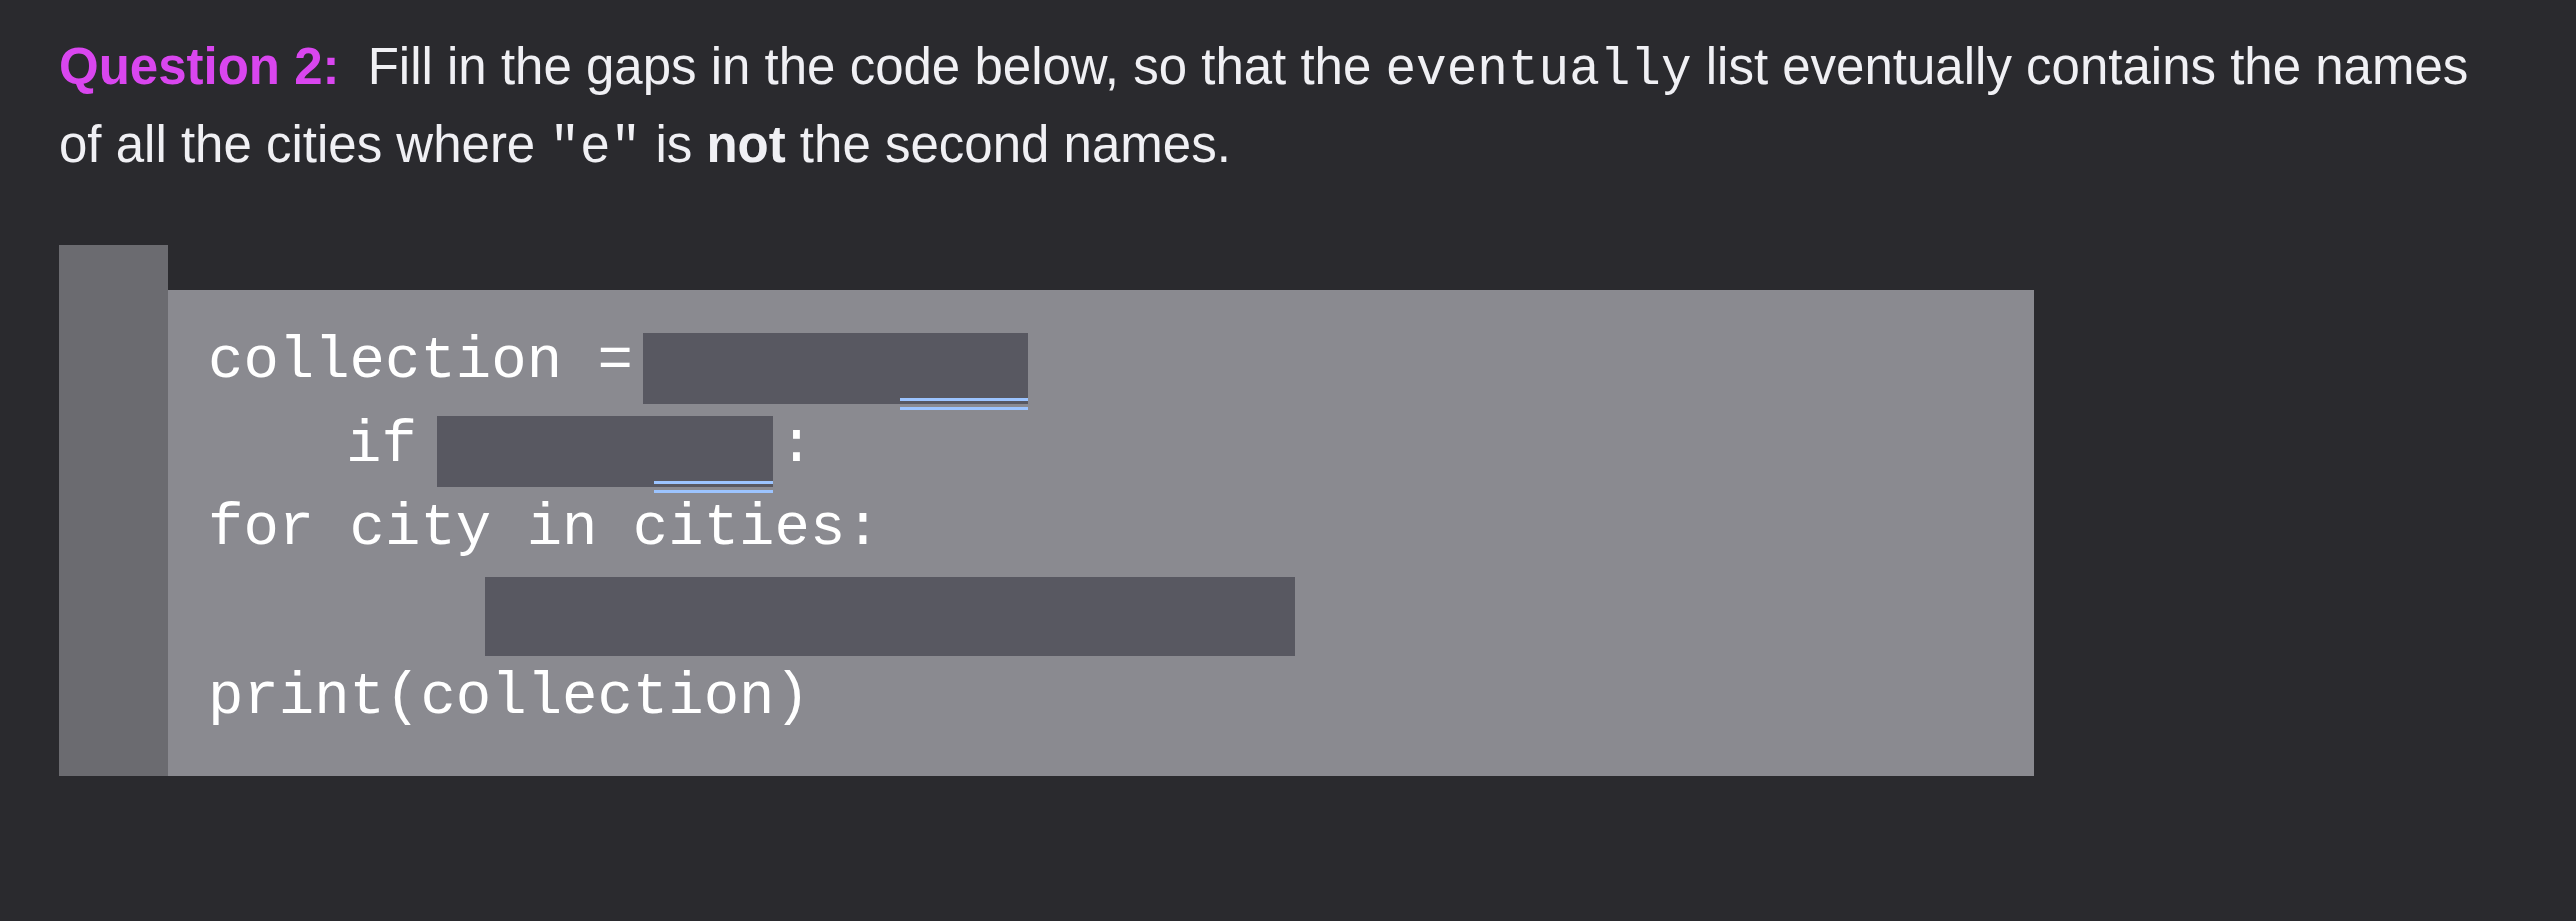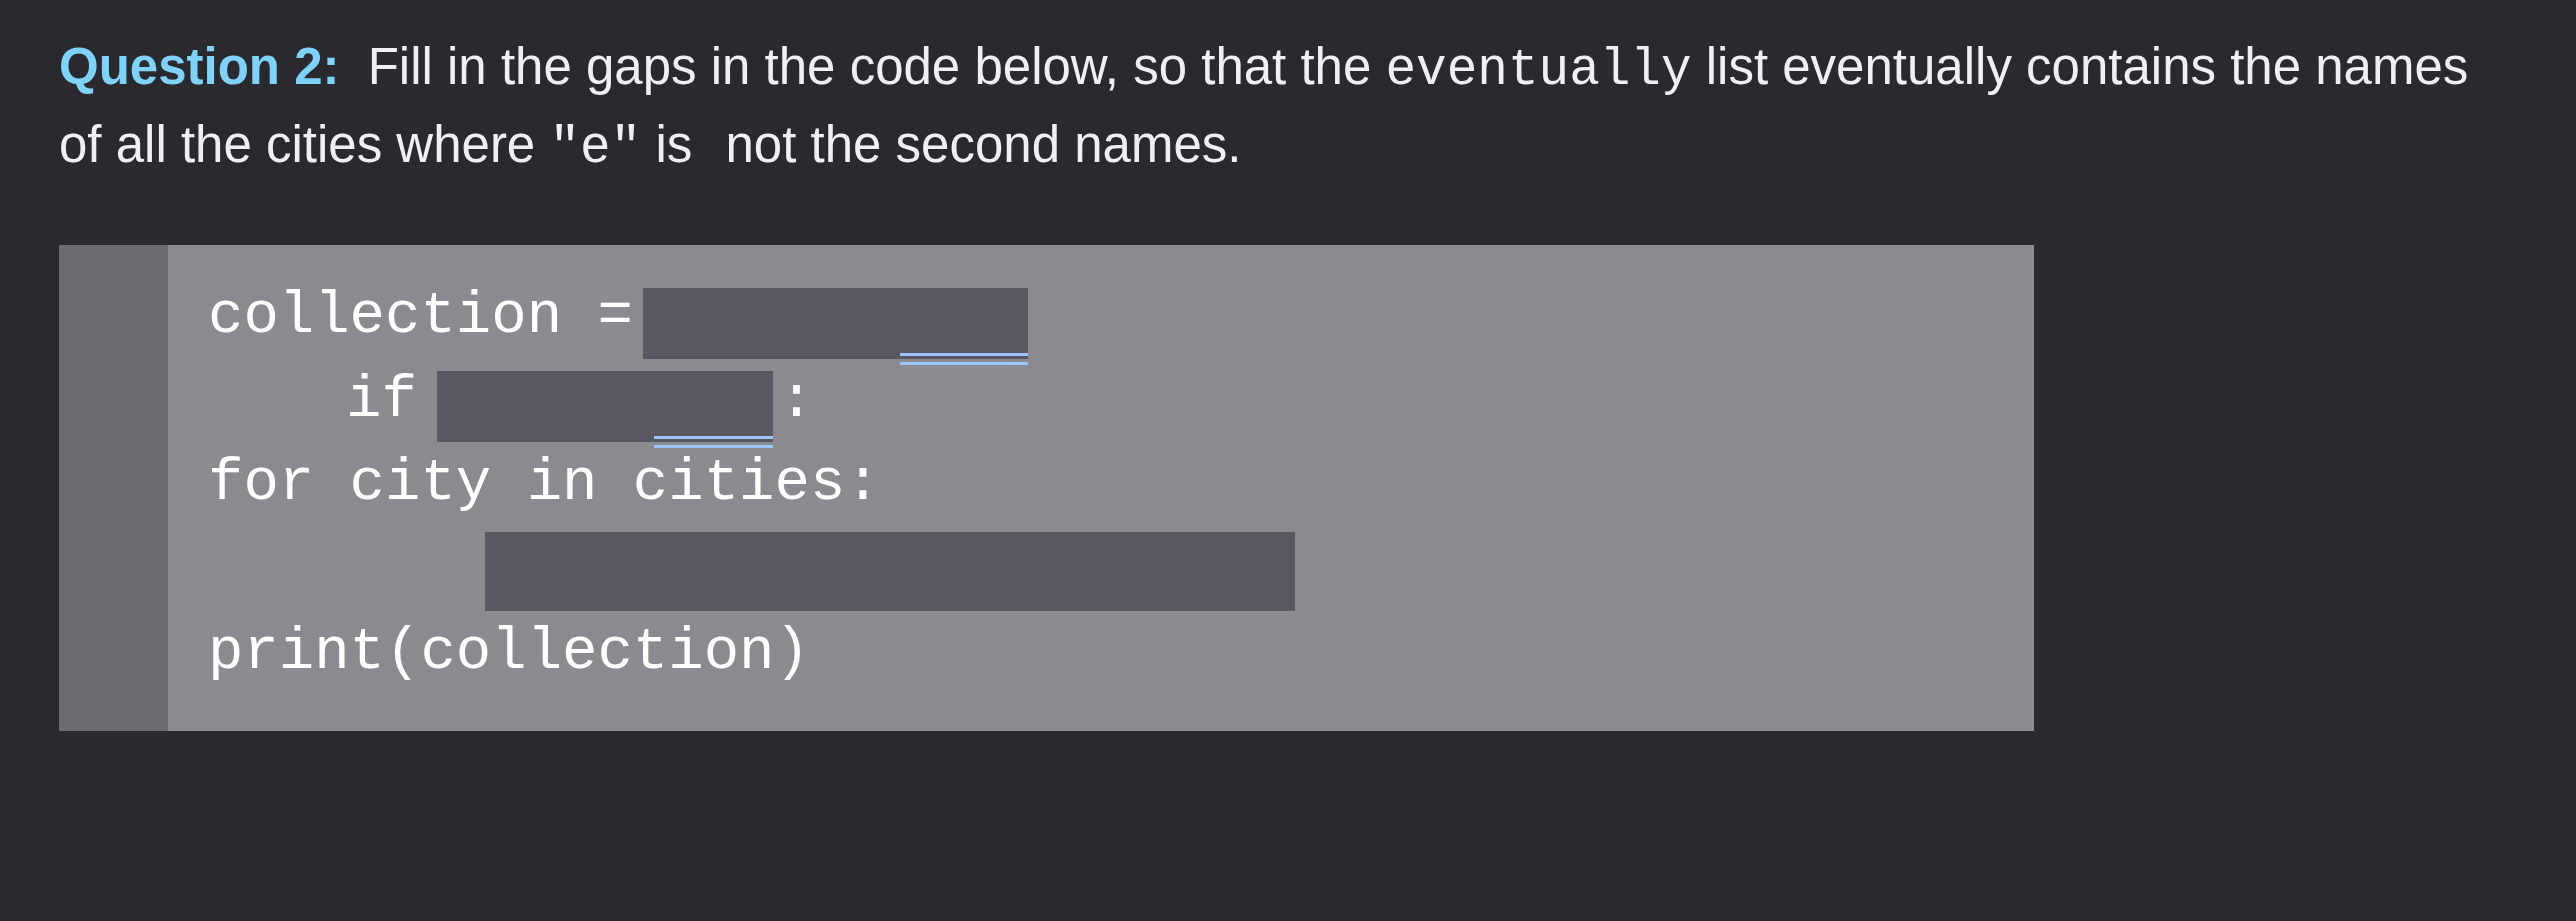--- a/index.html
+++ b/index.html
@@ -18,49 +18,49 @@
     height: 100%;
   }
   .question-text {
     color: #f0f0f4;
     font-size: 51px;
     line-height: 1.45;
     margin-bottom: 59px;
     font-weight: 400;
   }
   .question-label {
-    color: #7dd3fc;
+    color: #d946ef;
     font-weight: 700;
     margin-right: 14px;
   }
   .mono {
     font-family: "Courier New", monospace;
   }
   .bold {
-    font-weight: 400;
-    margin-left: 19px;
+    font-weight: 700;
   }
   .code-area {
     display: flex;
     align-items: stretch;
     width: 1975px;
   }
   .gutter {
     width: 109px;
     background: #6b6b70;
   }
   .code-block {
     flex: 1;
     background: #8a8a90;
     padding: 30px 40px 36px 40px;
     font-family: "Courier New", monospace;
     font-size: 59px;
     line-height: 1.42;
     color: #ffffff;
     position: relative;
+    margin-top: 45px;
   }
   .code-line {
     white-space: pre;
     display: flex;
     align-items: flex-end;
   }
   .blank {
     display: inline-block;
     background: #585861;
     position: relative;

